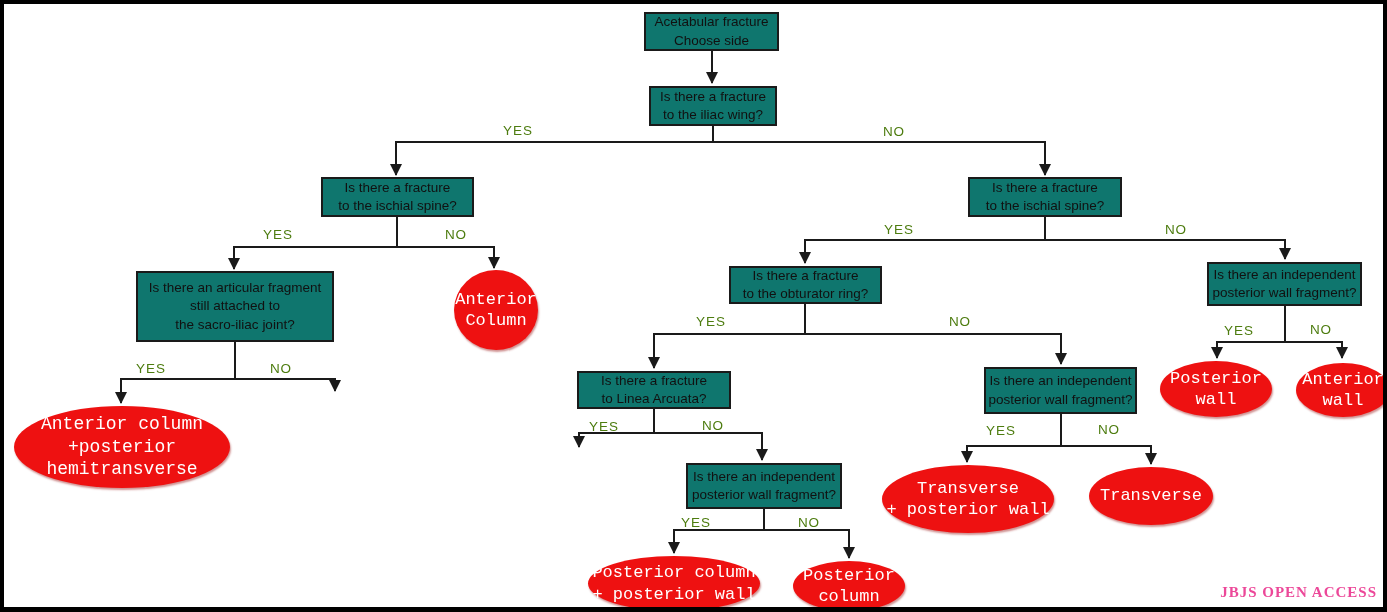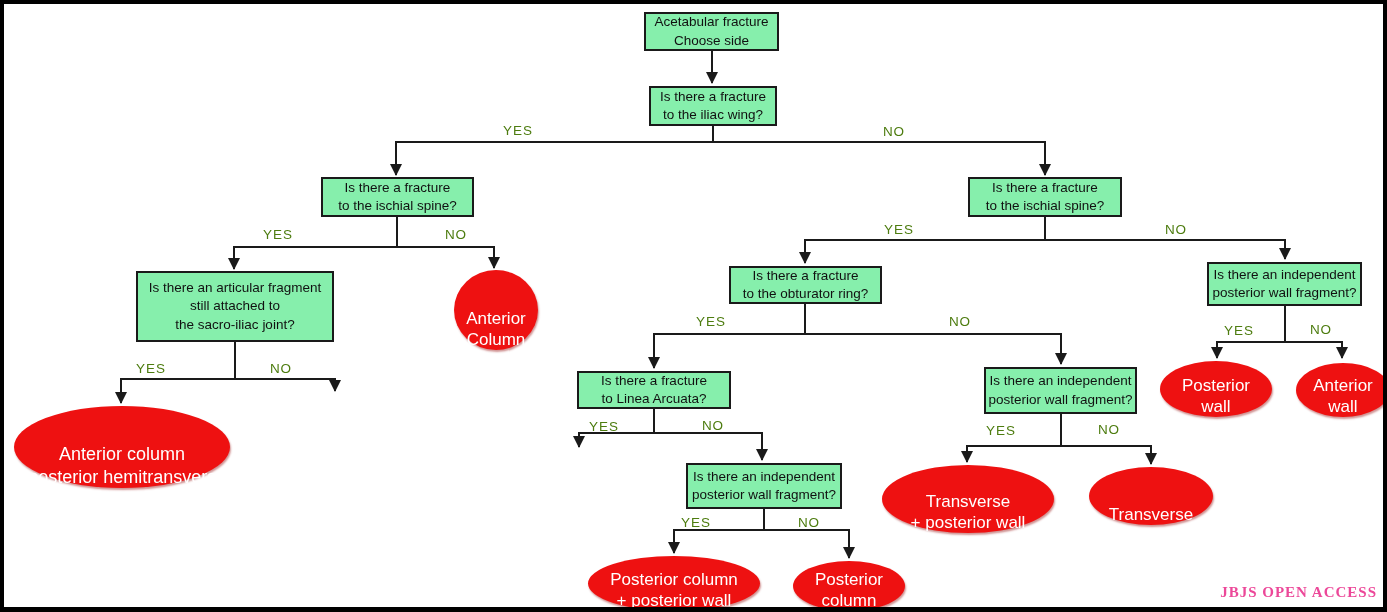--- a/index.html
+++ b/index.html
@@ -15,44 +15,45 @@
     font-family: "Liberation Sans", "DejaVu Sans", sans-serif;
   }
   #wires {
     position: absolute;
     left: 0; top: 0;
     width: 1387px; height: 612px;
     pointer-events: none;
   }
   .qbox {
     position: absolute;
-    background: #86efac;
+    background: #0f766e;
     border: 2px solid #1a1a1a;
     display: flex;
     align-items: center;
     justify-content: center;
     text-align: center;
     color: #111111;
     font-size: 13.5px;
     line-height: 1.35;
     padding: 2px;
   }
   .qbox span { white-space: pre-line; }
   .outcome {
     position: absolute;
     background: #ee1111;
     border-radius: 50%;
     display: flex;
-    align-items: flex-end;
+    align-items: center;
     justify-content: center;
     text-align: center;
     color: #ffffff;
     font-size: 17px;
     line-height: 1.25;
     box-shadow: 1px 2px 2px rgba(150, 15, 15, 0.45);
+    font-family: Liberation Mono, monospace;
   }
   .outcome span { white-space: pre-line; }
   .edge-label {
     position: absolute;
     transform: translate(-50%, -50%);
     font-size: 13.5px;
     color: #4d7c0f;
     letter-spacing: 1px;
     white-space: nowrap;
   }

